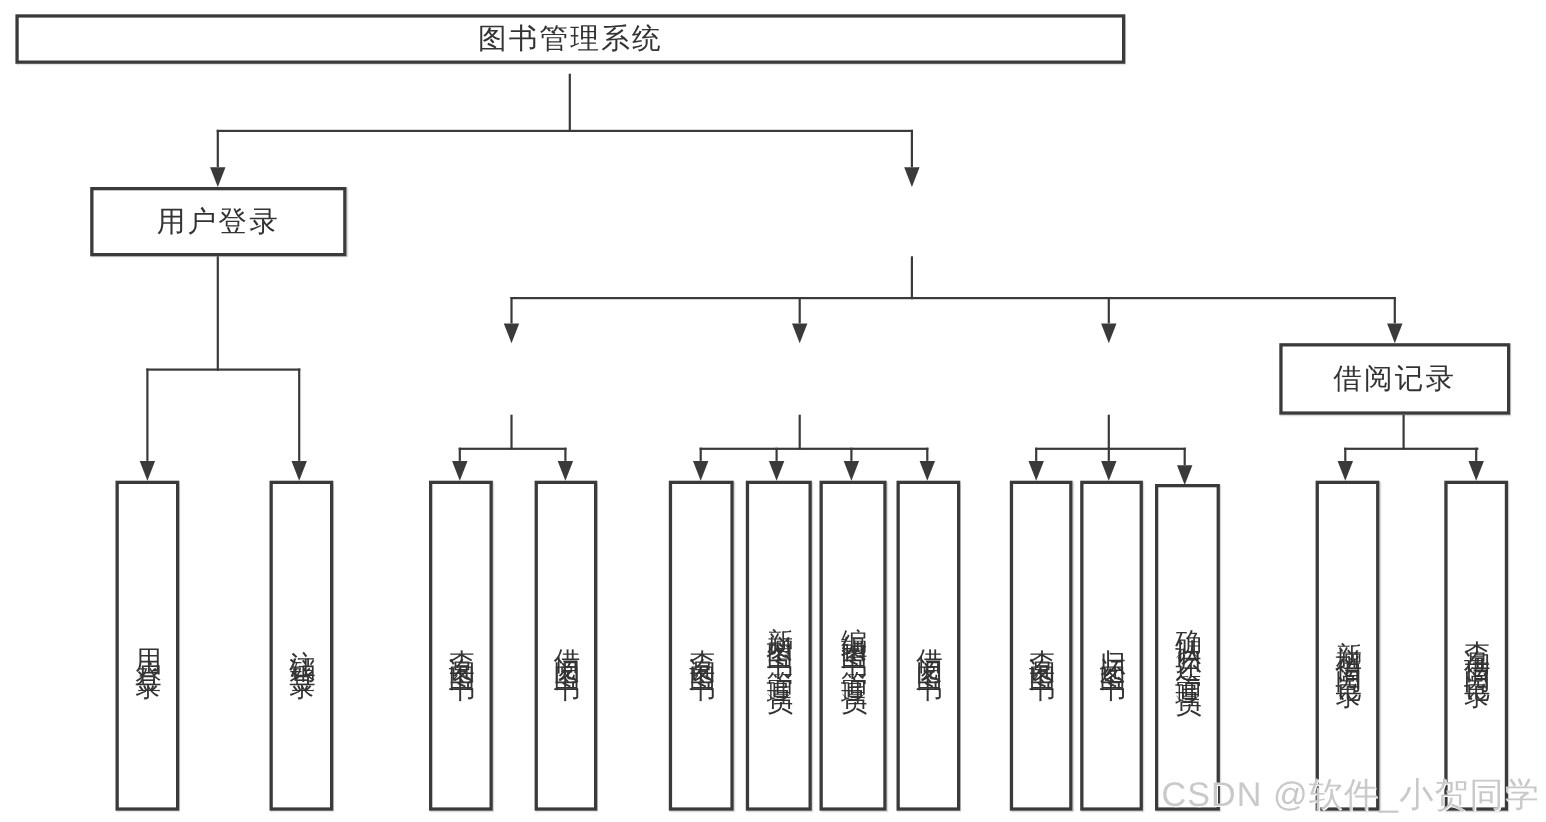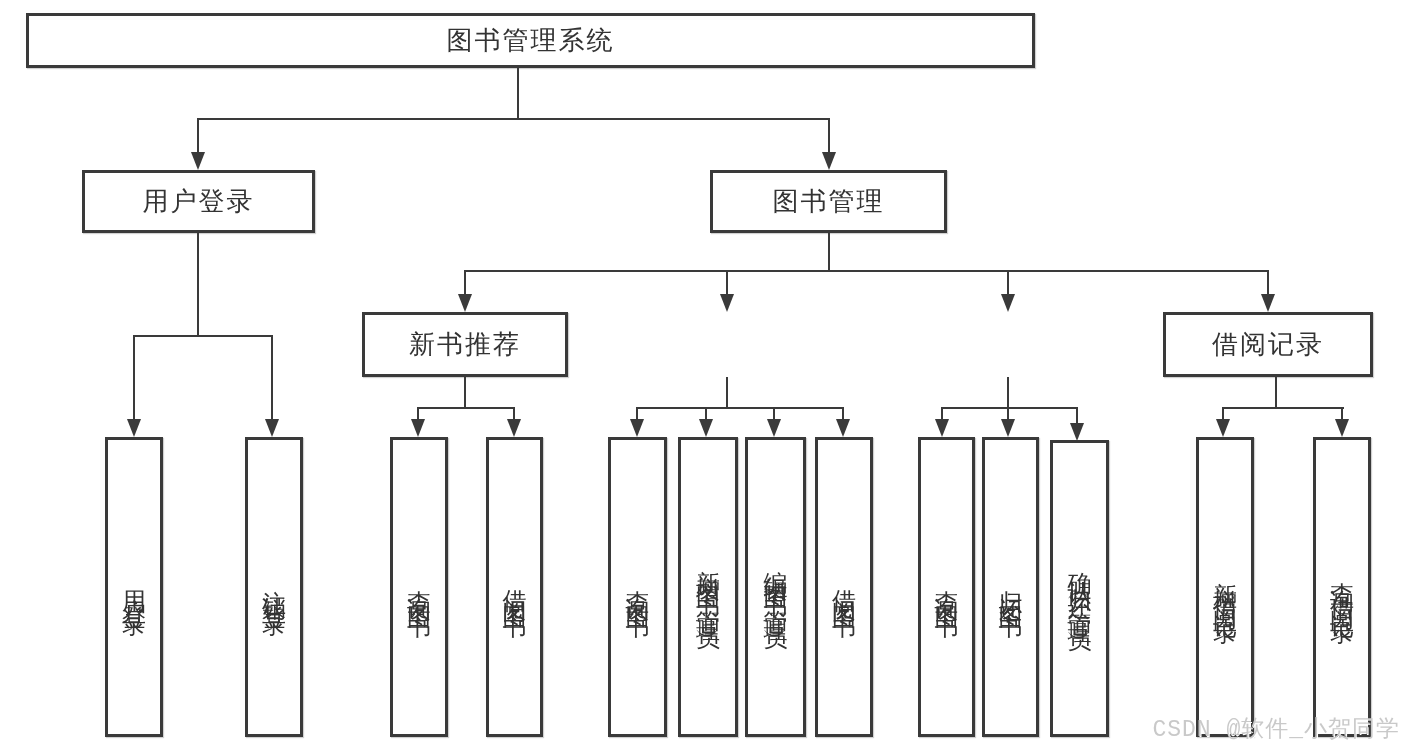--- a/index.html
+++ b/index.html
@@ -40,47 +40,40 @@
   .hline{position:absolute;height:2px;background:var(--line);}
   .ahead{
     position:absolute;width:0;height:0;
     border-left:7px solid transparent;
     border-right:7px solid transparent;
     border-top:18px solid var(--line);
   }
   .watermark{
     position:absolute;
     right:5px;bottom:3px;
-    font-size:23px;
+    font-size:31px;
     color:var(--wm);
     text-shadow:1px 1px 0 #ffffff;
     letter-spacing:1px;
     pointer-events:none;
-    font-family:Liberation Mono, monospace;
   }
 </style>
 </head>
 <body>
 
 <div class="canvas">
 
-  <div class="hbox" style="left:26px;top:13px;width:1009px;height:55px">
+  <div class="hbox" style="left:14px;top:13px;width:1009px;height:45px">
     <span>图书管理系统</span>
   </div>
 
   <div class="hbox" style="left:82px;top:170px;width:233px;height:63px">
     <span>用户登录</span>
   </div>
-  <div class="hbox" style="left:710px;top:170px;width:237px;height:63px">
-    <span>图书管理</span>
-  </div>
 
-  <div class="hbox" style="left:362px;top:312px;width:206px;height:65px">
-    <span>新书推荐</span>
-  </div>
   <div class="hbox" style="left:1163px;top:312px;width:210px;height:65px">
     <span>借阅记录</span>
   </div>
 
   <div class="vbox" style="left:105px;top:437px;width:58px;height:300px">
     <span class="vtext">用户登录</span>
   </div>
   <div class="vbox" style="left:245px;top:437px;width:58px;height:300px">
     <span class="vtext">注销登录</span>
   </div>

